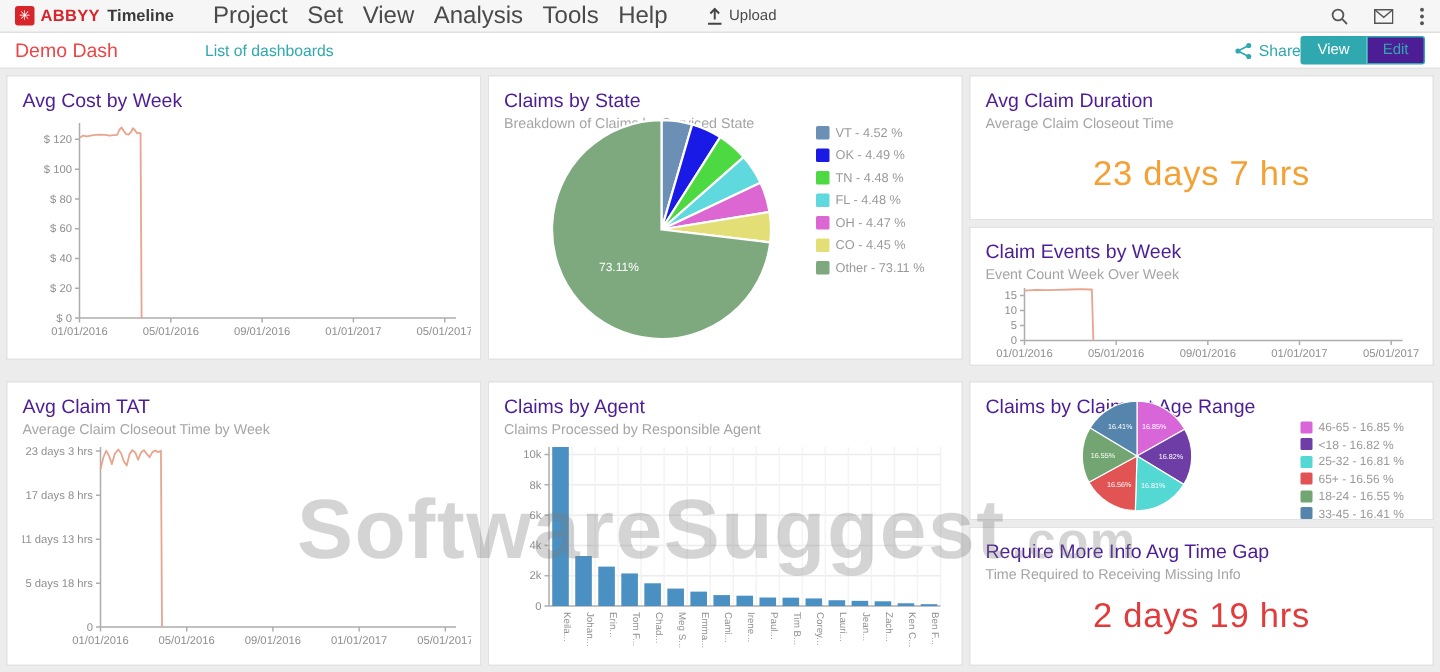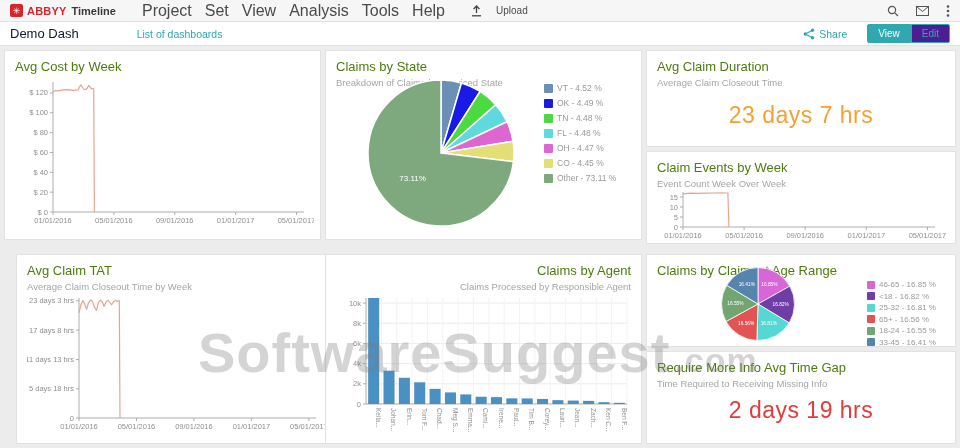--- a/index.html
+++ b/index.html
@@ -8,39 +8,39 @@
   
   #topbar{position:absolute;left:0;top:0;width:960px;height:22px;background:#f6f6f6;
           border-bottom:1px solid #e0e0e0;display:flex;align-items:center;box-sizing:border-box;padding:0 10px;z-index:20;}
   .brand{display:flex;align-items:center;gap:4px;}
   .logo-sq{width:13px;height:13px;background:#d6252b;border-radius:2px;color:#fff;font-size:9px;
            display:flex;align-items:center;justify-content:center;font-family:"DejaVu Sans",sans-serif;}
   .brand-abbyy{color:#d6252b;font-weight:700;font-size:11px;letter-spacing:.2px;}
   .brand-product{color:#3a3a3a;font-weight:700;font-size:11px;margin-left:1px;text-align:center;}
   .menu{display:flex;gap:13px;margin-left:26px;}
   .menu-item{font-size:16px;color:#4a4a4a;cursor:pointer;}
-  .upload{display:flex;align-items:center;gap:14px;margin-left:26px;cursor:pointer;}
+  .upload{display:flex;align-items:center;gap:4px;margin-left:26px;cursor:pointer;}
   .upload span{font-size:10px;color:#4a4a4a;}
   .top-icons{margin-left:auto;display:flex;align-items:center;gap:17px;}
   .top-icons .ic{cursor:pointer;display:flex;align-items:center;}
   
   #toolbar{position:absolute;left:0;top:22px;width:960px;height:24px;background:#ffffff;
            border-bottom:1px solid #e3e3e3;display:flex;align-items:center;box-sizing:border-box;padding:0 10px;z-index:20;}
-  #dash-title{font-size:13px;color:#0f172a;}
+  #dash-title{font-size:13px;color:#ef4444;}
   #list-link{font-size:10.5px;color:#2fa8b0;margin-left:58px;cursor:pointer;text-decoration:none;}
   .tb-right{margin-left:auto;display:flex;align-items:center;}
-  .share-btn{display:flex;align-items:center;gap:4px;color:#2fa8b0;font-size:10.5px;cursor:pointer;margin-right:20px;}
+  .share-btn{display:flex;align-items:center;gap:4px;color:#2fa8b0;font-size:10.5px;cursor:pointer;margin-right:0;}
   .seg{display:flex;}
   .seg .btn{height:19px;font-size:10px;padding:0 10px;box-sizing:border-box;cursor:pointer;
             border:1px solid #2fa8b0;display:flex;align-items:center;font-family:inherit;}
   .btn-view{background:#2fa8b0;color:#fff;border-radius:2px 0 0 2px;}
   .btn-edit{background:#4c1d95;color:#2fa8b0;border-left:none;border-radius:0 2px 2px 0;}
   
   .card{position:absolute;background:#fff;border:1px solid #e2e2e2;box-sizing:border-box;padding:8px 10px;}
-  .card-title{font-size:13px;color:#4d7c0f;}
+  .card-title{font-size:13px;color:#4c1d95;}
   .card-sub{font-size:9.5px;color:#a5a5a5;margin-top:3px;}
   .big-value{text-align:center;font-size:23px;letter-spacing:.5px;}
   .v-orange{color:#f5a033;margin-top:14px;}
   .v-red{color:#e23b3b;margin-top:8px;}
   svg text{font-family:"Liberation Sans",sans-serif;}
   text.tick{font-size:7.5px;fill:#8f8f8f;}
   text.cat{font-size:6.5px;fill:#8f8f8f;}
   text.slab{fill:#ffffff;}
   
   .legend{position:absolute;display:flex;flex-direction:column;}
@@ -229,21 +229,21 @@
       <line x1="148.22" y1="38" x2="148.22" y2="41" stroke="#adadad"></line>
       <text x="148.22" y="49" text-anchor="middle" class="tick">09/01/2016</text>
       <line x1="209.33" y1="38" x2="209.33" y2="41" stroke="#adadad"></line>
       <text x="209.33" y="49" text-anchor="middle" class="tick">01/01/2017</text>
       <line x1="270.44" y1="38" x2="270.44" y2="41" stroke="#adadad"></line>
       <text x="270.44" y="49" text-anchor="middle" class="tick">05/01/2017</text>
       <path d="M26.0 4.8L33.6 4.2L41.1 4.4L48.7 4.2L56.2 4.0L63.8 3.8L68.8 4.0L70.9 4.0L71.9 38.0" fill="none" stroke="#e9a48d" stroke-width="1.2" stroke-linejoin="round"></path>
     </svg>
 </div>
 
-<div class="card" style="left:16px;top:254px;width:317px;height:190px;">
+<div class="card" style="left:4px;top:254px;width:317px;height:190px;">
   <div class="card-title">Avg Claim TAT</div>
   <div class="card-sub">Average Claim Closeout Time by Week</div>
   <svg width="299" height="144">
       <line x1="52" y1="6" x2="52" y2="126" stroke="#adadad"></line>
       <line x1="52" y1="126" x2="289" y2="126" stroke="#adadad"></line>
       <line x1="49" y1="126" x2="52" y2="126" stroke="#adadad"></line>
       <text x="47" y="128.5" text-anchor="end" class="tick">0</text>
       <line x1="49" y1="96.8450704225352" x2="52" y2="96.8450704225352" stroke="#adadad"></line>
       <text x="47" y="99.3450704225352" text-anchor="end" class="tick">5 days 18 hrs</text>
       <line x1="49" y1="67.47887323943661" x2="52" y2="67.47887323943661" stroke="#adadad"></line>
@@ -259,21 +259,21 @@
       <line x1="166.945" y1="126" x2="166.945" y2="129" stroke="#adadad"></line>
       <text x="166.945" y="137" text-anchor="middle" class="tick">09/01/2016</text>
       <line x1="224.41750000000002" y1="126" x2="224.41750000000002" y2="129" stroke="#adadad"></line>
       <text x="224.41750000000002" y="137" text-anchor="middle" class="tick">01/01/2017</text>
       <line x1="281.89" y1="126" x2="281.89" y2="129" stroke="#adadad"></line>
       <text x="281.89" y="137" text-anchor="middle" class="tick">05/01/2017</text>
       <path d="M52.0 20.8L53.9 13.0L55.8 8.5L57.7 11.9L59.6 17.4L61.5 10.6L63.9 7.7L65.7 10.2L67.6 15.7L69.5 18.3L71.4 10.6L73.3 8.1L75.2 9.8L77.1 14.5L79.0 9.8L80.9 8.1L82.8 10.6L84.7 12.8L86.6 9.4L88.5 8.3L90.4 9.4L92.3 8.5L93.0 126.0" fill="none" stroke="#e9a48d" stroke-width="1.2" stroke-linejoin="round"></path>
     </svg>
 </div>
 
-<div class="card" style="left:325px;top:254px;width:317px;height:190px;text-align:right;">
+<div class="card" style="left:325px;top:254px;width:317px;height:190px;">
   <div class="card-title">Claims by Agent</div>
   <div class="card-sub">Claims Processed by Responsible Agent</div>
   <svg width="299" height="146">
       <line x1="30" y1="91.80952380952381" x2="291" y2="91.80952380952381" stroke="#ececec"></line>
       <line x1="30" y1="71.61904761904762" x2="291" y2="71.61904761904762" stroke="#ececec"></line>
       <line x1="30" y1="51.42857142857143" x2="291" y2="51.42857142857143" stroke="#ececec"></line>
       <line x1="30" y1="31.23809523809524" x2="291" y2="31.23809523809524" stroke="#ececec"></line>
       <line x1="30" y1="11.047619047619051" x2="291" y2="11.047619047619051" stroke="#ececec"></line>
       <line x1="45.35294117647059" y1="6" x2="45.35294117647059" y2="112" stroke="#f3f3f3"></line>
       <line x1="60.705882352941174" y1="6" x2="60.705882352941174" y2="112" stroke="#f3f3f3"></line>

